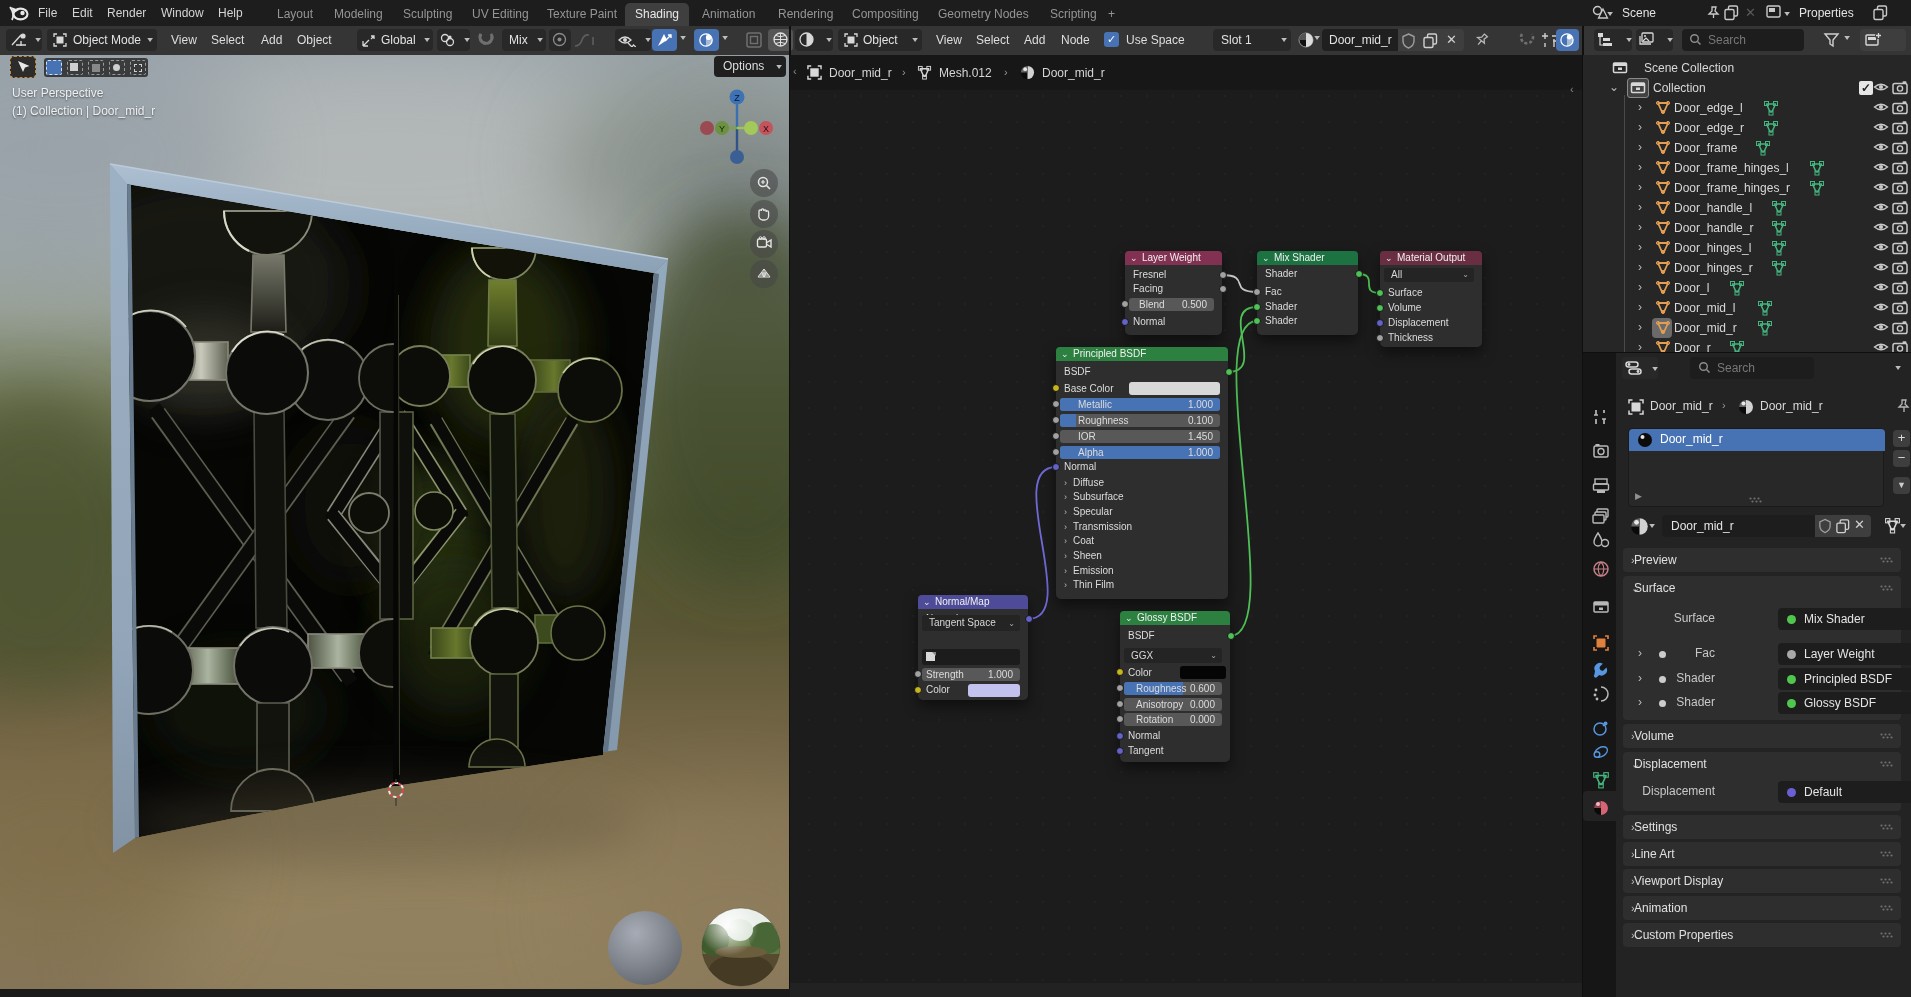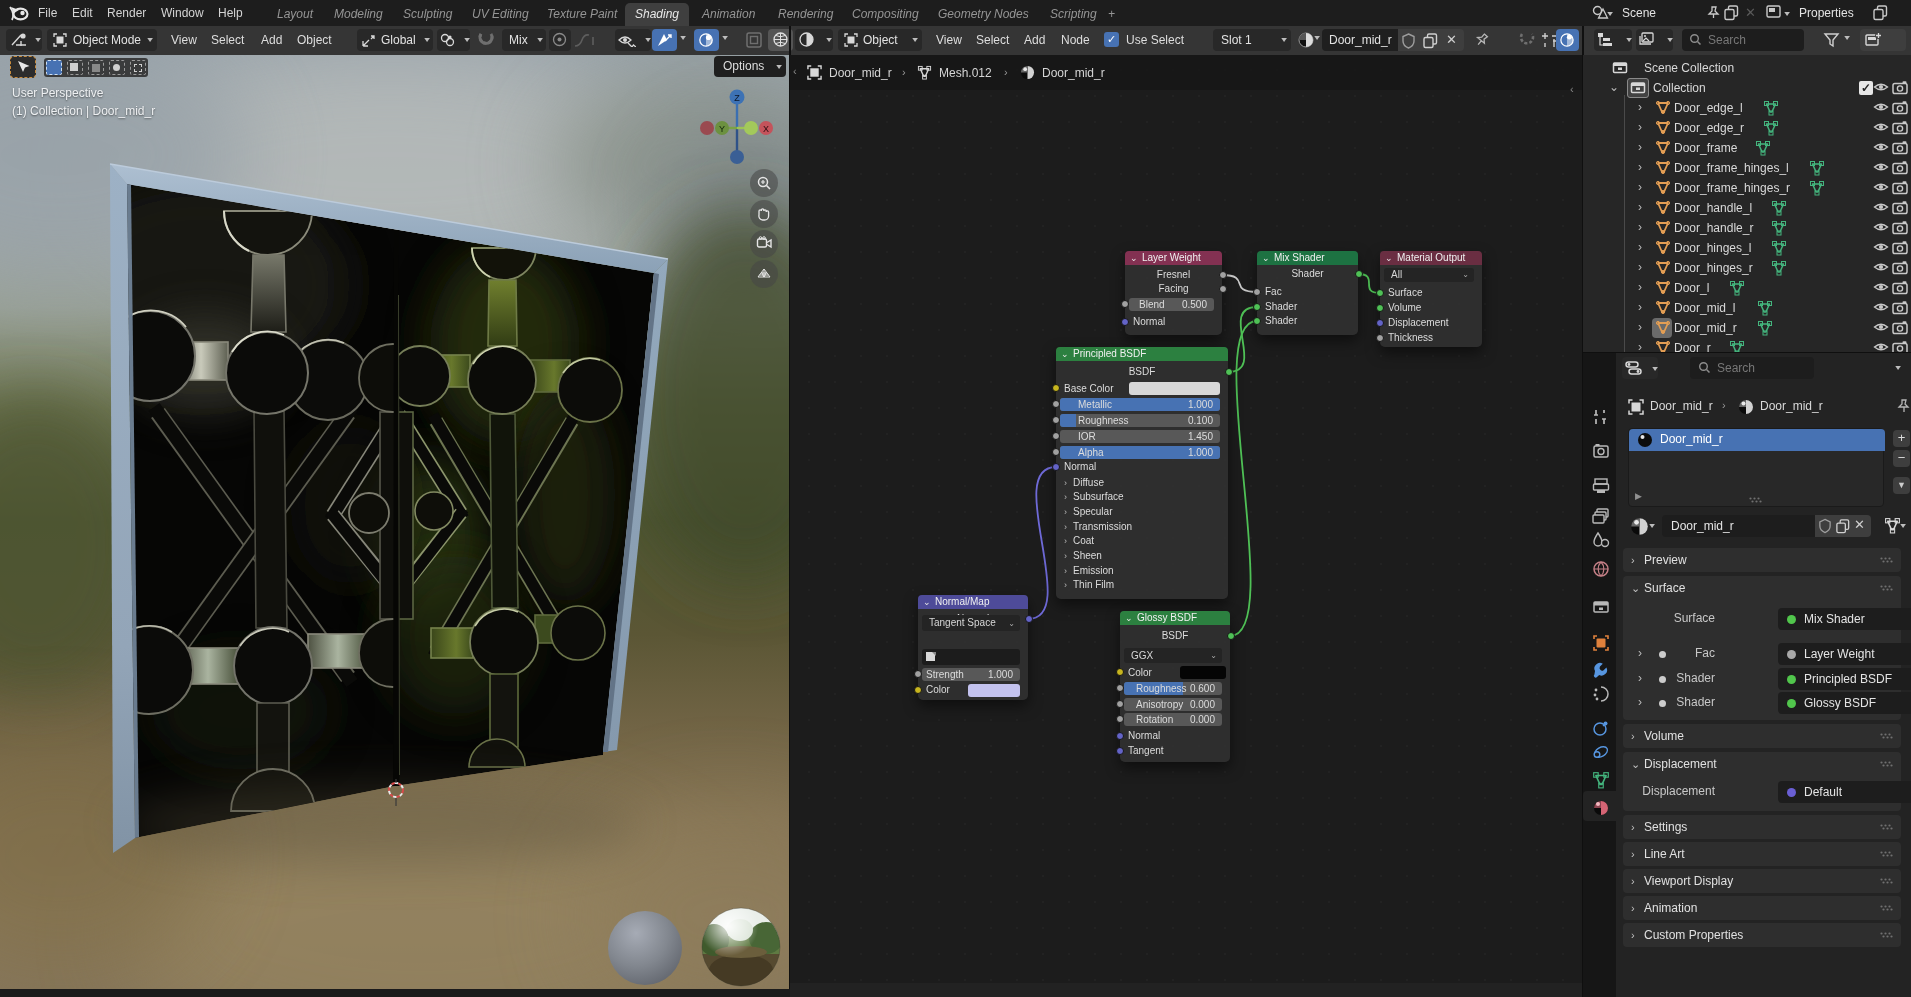--- a/index.html
+++ b/index.html
@@ -5,21 +5,21 @@
   * { margin:0; padding:0; box-sizing:border-box; }
   html,body { width:1911px; height:997px; background:#101010; overflow:hidden;
     font-family:"Liberation Sans", sans-serif; }
   .abs { position:absolute; }
   #root { position:relative; width:1911px; height:997px; background:#0f0f0f; }
   
   #topbar { left:0; top:0; width:1911px; height:26px; background:#1d1d1d; color:#d4d4d4;
     font-size:12px; }
   .menu-it { position:absolute; top:6px; }
   .tab { position:absolute; top:3px; height:23px; line-height:23px; padding:0 10px;
-    color:#959595; font-size:12px; border-radius:5px 5px 0 0;font-style:italic; }
+    color:#959595; font-size:12px; border-radius:5px 5px 0 0; }
   .tab.active { background:#3f3f3f; color:#e8e8e8; }
   
   #hdr2 { left:0; top:26px; width:1911px; height:29px; background:#353535; color:#dedede; font-size:12px; }
   .hbtn { position:absolute; top:3px; height:22px; background:#282828; border-radius:4px;
     color:#e2e2e2; font-size:12px; line-height:22px; }
   .hmenu { position:absolute; top:7px; font-size:12px; color:#dedede; }
   .chev { display:inline-block; font-size:8px; color:#bdbdbd; transform:scaleX(1.4); }
   
   #viewport { left:0; top:55px; width:789px; height:934px; overflow:hidden; }
   #nodeed { left:790px; top:55px; width:792px; height:942px; background:#1c1c1c; overflow:hidden; }
@@ -28,21 +28,21 @@
   #vpbottom { left:0; top:989px; width:790px; height:8px; background:#1b1b1b; }
   .seph { position:absolute; background:#101010; }
   
   #nodeed { background-image: radial-gradient(#222 1px, transparent 1px); background-size:26px 26px; background-position:6px 2px; }
   .node { position:absolute; background:rgba(47,47,47,.97); border-radius:5px; font-size:10px;
     color:#dcdcdc; box-shadow:0 6px 14px rgba(0,0,0,.5); }
   .nh { position:absolute; left:0; top:0; right:0; height:14px; border-radius:4px 4px 0 0;
     line-height:14px; padding-left:17px; color:#f0f0f0; }
   .nh .nhc { position:absolute; left:5px; top:0; font-size:9px; color:#e8e8e8; }
   .nrow { position:absolute; left:8px; right:8px; height:14px; line-height:14px; }
-  .nrt { text-align:center; }
+  .nrt { text-align:left; }
   .nsl { position:absolute; left:4px; right:8px; height:13px; line-height:13px; background:#585858;
     border-radius:3px; overflow:hidden; }
   .nsl .fill { position:absolute; left:0; top:0; bottom:0; background:#4772b3; }
   .nsl .lab { position:absolute; left:10px; top:0; }
   .nsl .val { position:absolute; right:7px; top:0; }
   .ndrop { position:absolute; left:4px; right:8px; height:14px; line-height:14px; background:#242424;
     border-radius:3px; padding-left:7px; color:#d6d6d6; }
   .ndrop .dc { position:absolute; right:5px; top:0; font-size:8px; color:#aaa; }
   .sock { position:absolute; width:8px; height:8px; border-radius:50%; border:1px solid #151515; }
   .skl { left:-4.5px; } .skr { right:-4.5px; }
@@ -54,21 +54,21 @@
   
   .orow { position:absolute; left:0; width:328px; height:20px; }
   .oic { position:absolute; top:1px; width:16px; height:16px; }
   .oname { position:absolute; top:2px; color:#d9d9d9; font-size:12px; white-space:nowrap; }
   .ochev { position:absolute; top:1px; color:#b8b8b8; font-size:12px; }
   
   .ptab { position:absolute; left:4px; width:29px; height:28px; }
   .ptab svg { position:absolute; left:5px; top:4px; }
   .panel { position:absolute; left:40px; width:278px; height:24px; background:#2e2e2e;
     border-radius:4px; color:#e0e0e0; font-size:12px; line-height:24px; }
-  .panel .pt { margin-left:21px; }
+  .panel .pt { margin-left:11px; }
   .pchev { position:absolute; left:8px; top:0; color:#c2c2c2; font-size:11px; }
   .prow { position:absolute; color:#c8c8c8; font-size:12px; }
   .plabel { position:absolute; right:186px; top:3px; }
   .pvalue { position:absolute; left:155px; top:0; width:146px; height:22px; background:#1d1d1d;
     border-radius:4px; color:#e4e4e4; line-height:22px; padding-left:26px; }
   .pdot { position:absolute; left:9px; top:7px; width:9px; height:9px; border-radius:50%; }
   .pgrip { position:absolute; right:8px; top:9px; width:13px; height:6px; }
 </style>
 </head>
 <body>
@@ -215,21 +215,21 @@
       <svg width="14" height="14" viewBox="0 0 14 14" style="position:absolute;left:6px;top:4px">
         <rect x="3.5" y="3.5" width="7" height="7" fill="#d8d8d8"></rect>
         <path d="M1 4 v-3 h3 M10 1 h3 v3 M13 10 v3 h-3 M4 13 h-3 v-3" stroke="#d8d8d8" stroke-width="1.3" fill="none"></path>
       </svg>Object <span class="chev" style="position:absolute;right:5px;top:0">▾</span>
     </div>
     <span class="hmenu" style="left:936px">View</span>
     <span class="hmenu" style="left:976px">Select</span>
     <span class="hmenu" style="left:1024px">Add</span>
     <span class="hmenu" style="left:1061px">Node</span>
     <span class="abs" style="left:1104px;top:6px;width:15px;height:15px;background:#4772b3;border-radius:3px;color:#fff;font-size:11px;text-align:center;line-height:15px">✓</span>
-    <span class="hmenu" style="left:1126px">Use Select</span>
+    <span class="hmenu" style="left:1126px">Use Space</span>
     <div class="hbtn" style="left:1213px;width:78px;padding-left:8px">Slot 1 <span class="chev" style="position:absolute;right:5px;top:0">▾</span></div>
     <svg class="abs" style="left:1297px;top:5px" width="18" height="18" viewBox="0 0 18 18">
       <circle cx="9" cy="9" r="7" fill="#111" stroke="#999" stroke-width="1"></circle>
       <path d="M9 2 a7 7 0 0 1 0 14 Z" fill="#ddd"></path>
         <path d="M9 9 L9 2 A7 7 0 0 0 2 9 Z" fill="#555"></path>
     </svg>
     <span class="chev" style="position:absolute;left:1315px;top:7px">▾</span>
     <div class="hbtn" style="left:1322px;width:76px;background:#1f1f1f;padding-left:7px;border-radius:4px 0 0 4px;overflow:hidden">Door_mid_r</div>
     <div class="hbtn" style="left:1398px;width:66px;background:#3e3e3e;border-radius:0 4px 4px 0"></div>
     <svg class="abs" style="left:1401px;top:7px" width="15" height="16" viewBox="0 0 15 16">

